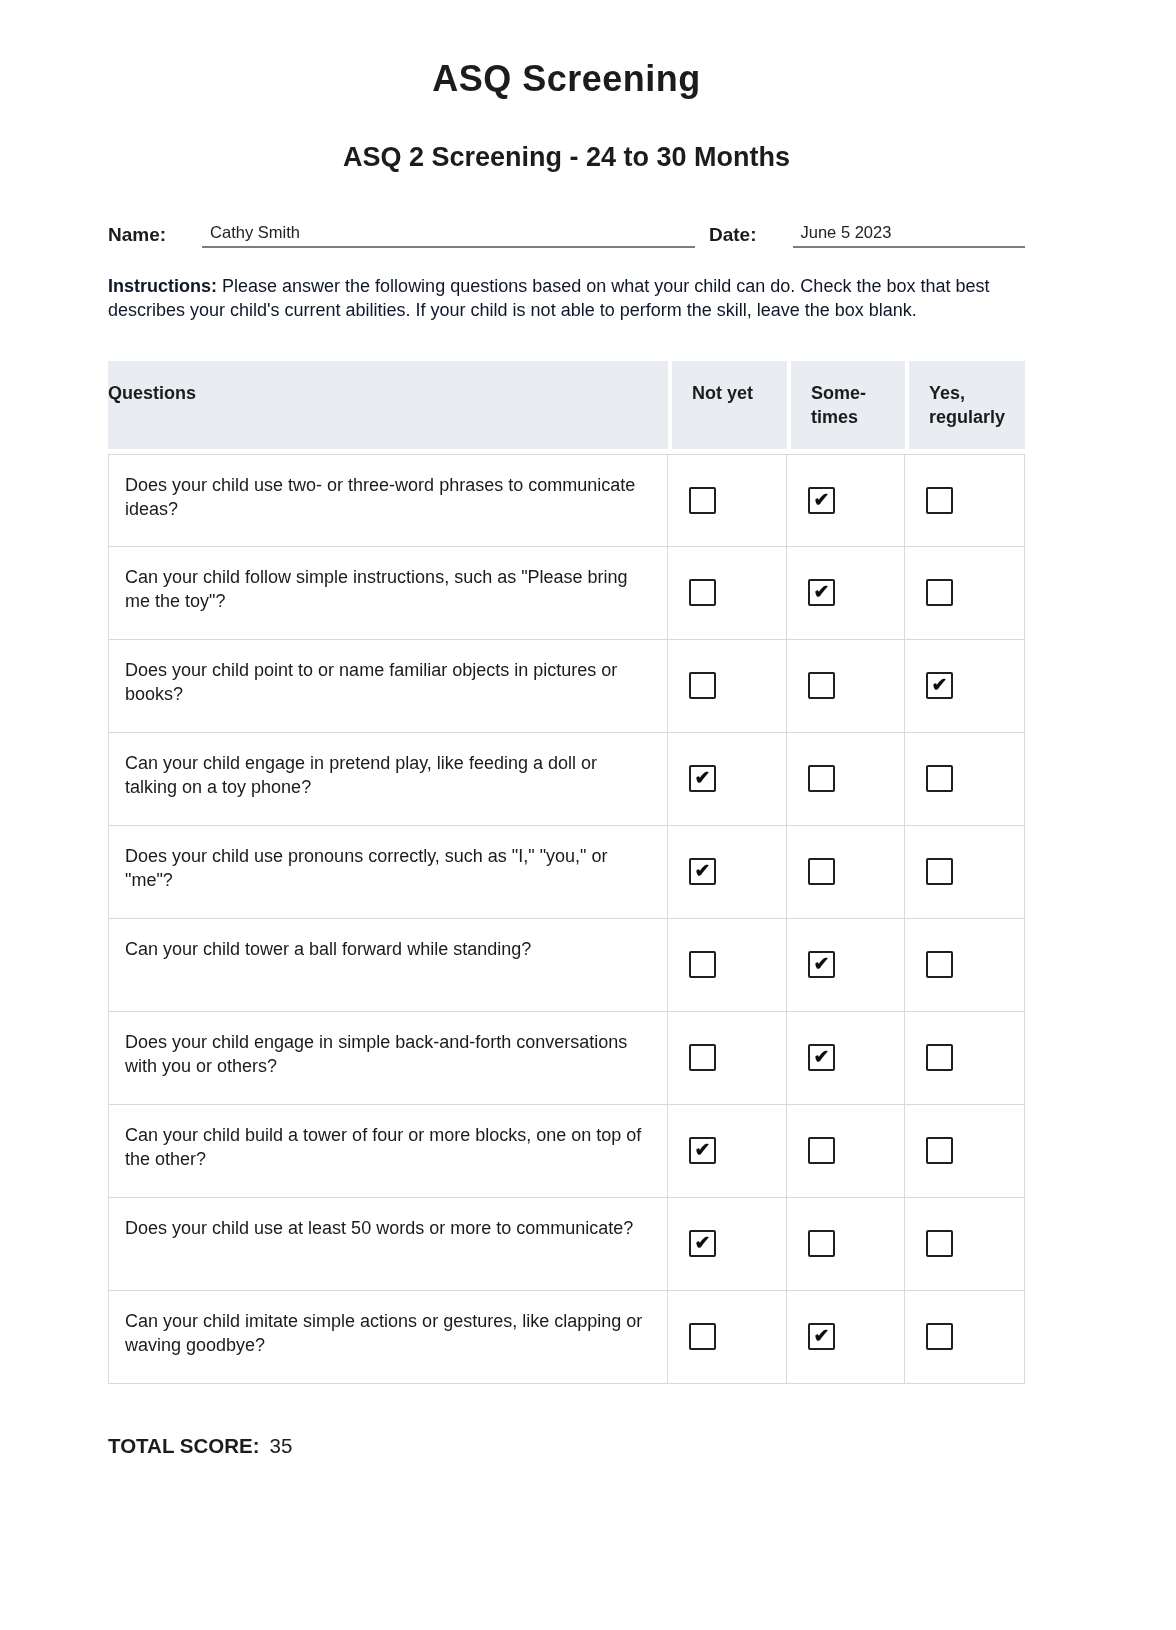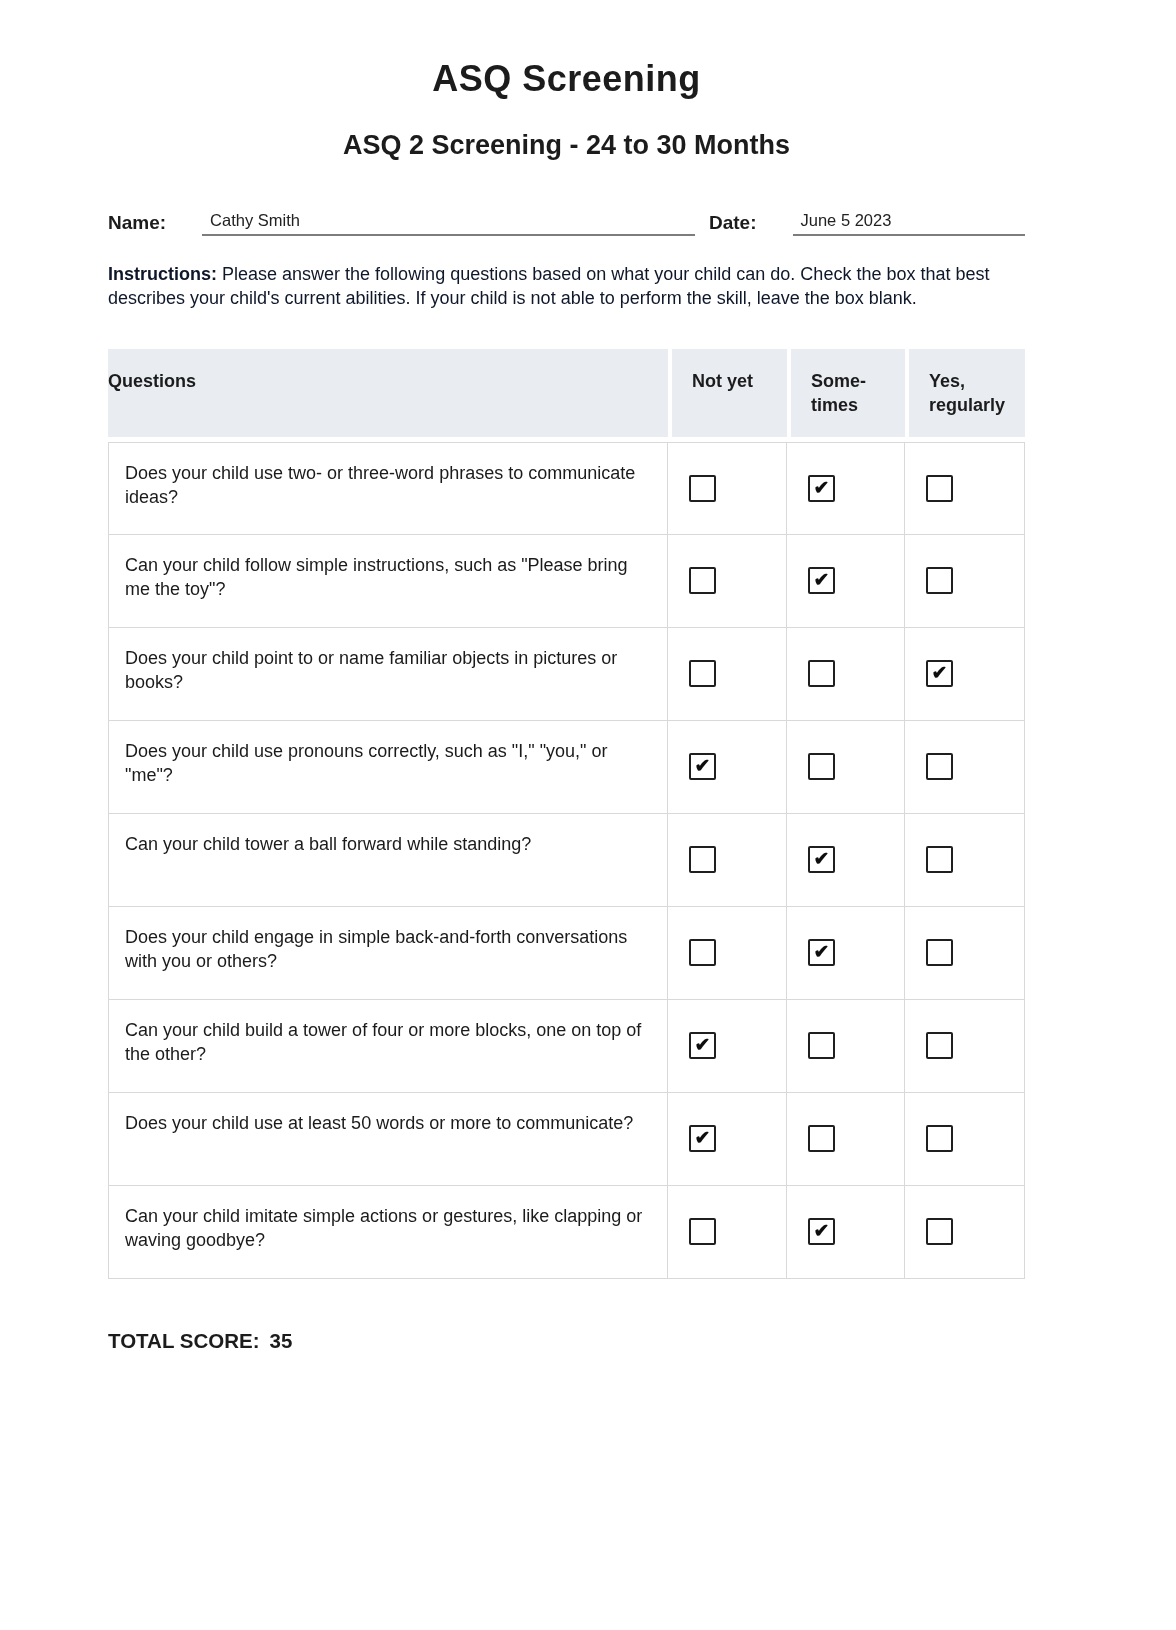--- a/index.html
+++ b/index.html
@@ -24,21 +24,21 @@
     text-align:center;
     font-size:36px;
     font-weight:bold;
     padding-top:58px;
     letter-spacing:0.5px;
   }
   .subtitle{
     text-align:center;
     font-size:27px;
     font-weight:bold;
-    margin-top:30px;
+    margin-top:42px;
   }
   .fields{
     display:flex;
     align-items:flex-end;
     margin-top:50px;
   }
   .field{
     display:flex;
     align-items:flex-end;
   }
@@ -127,21 +127,21 @@
     font-weight:bold;
     line-height:1;
     color:#0d0d0d;
     transform:translateY(-1px);
   }
   .total{
     margin-top:50px;
     font-size:20.5px;
   }
   .total .tl{font-weight:bold;}
-  .total .tv{font-weight:bold;margin-left:10px;}
+  .total .tv{font-weight:normal;margin-left:10px;}
 </style>
 </head>
 <body>
 
 <div class="page">
 
   <div class="title">ASQ Screening</div>
   <div class="subtitle">ASQ 2 Screening - 24 to 30 Months</div>
 
   <div class="fields">
@@ -223,20 +223,38 @@
               <span class="glyph"></span>
             </span>
           </td>
       <td class="c">
             <span class="cb checked">
               <span class="glyph">✔</span>
             </span>
           </td>
     </tr>
         <tr>
+      <td class="q">Can your child engage in pretend play, like feeding a doll or talking on a toy phone?</td>
+      <td class="c">
+            <span class="cb checked">
+              <span class="glyph">✔</span>
+            </span>
+          </td>
+      <td class="c">
+            <span class="cb">
+              <span class="glyph"></span>
+            </span>
+          </td>
+      <td class="c">
+            <span class="cb">
+              <span class="glyph"></span>
+            </span>
+          </td>
+    </tr>
+        <tr>
       <td class="q">Does your child use pronouns correctly, such as "I," "you," or "me"?</td>
       <td class="c">
             <span class="cb checked">
               <span class="glyph">✔</span>
             </span>
           </td>
       <td class="c">
             <span class="cb">
               <span class="glyph"></span>
             </span>

